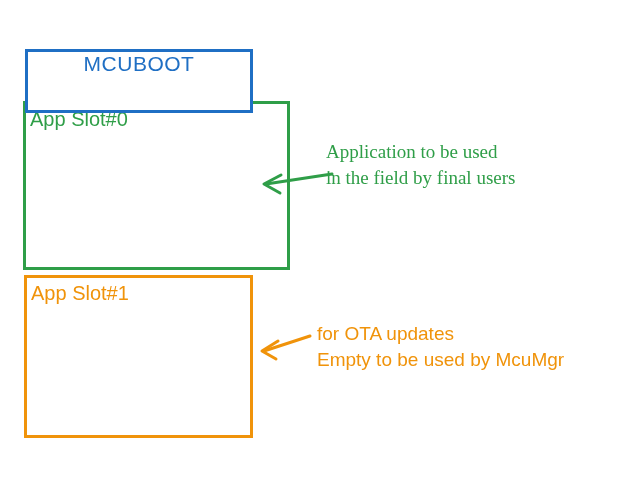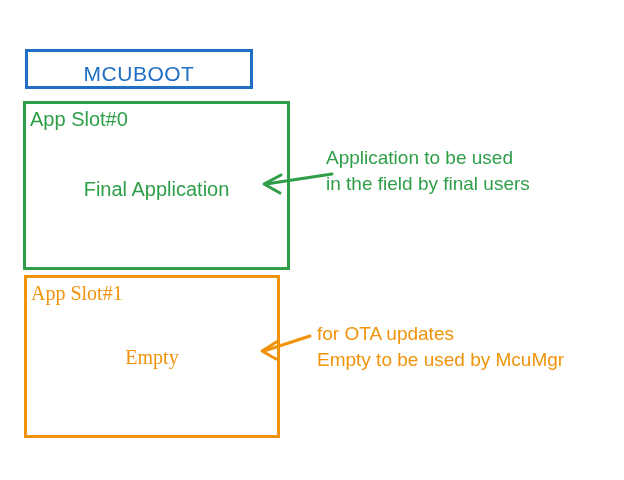--- a/index.html
+++ b/index.html
@@ -17,48 +17,47 @@
   }
   .box {
     position: absolute;
     box-sizing: border-box;
     background: #ffffff;
   }
   .mcuboot-box {
     left: 25px;
     top: 49px;
     width: 228px;
-    height: 40px;
+    height: 64px;
     border: 3px solid var(--blue);
     z-index: 2;
     display: flex;
-    align-items: flex-end;
+    align-items: flex-start;
     justify-content: center;
   }
   .mcuboot-label {
     color: var(--blue);
     font-size: 21px;
     letter-spacing: 0.5px;
   }
   .slot0-box {
     left: 23px;
     top: 101px;
     width: 267px;
     height: 169px;
     border: 3px solid var(--green);
     z-index: 1;
   }
   .slot1-box {
     left: 24px;
     top: 275px;
-    width: 256px;
+    width: 229px;
     height: 163px;
     border: 3px solid var(--orange);
     z-index: 1;
-    font-family: Liberation Serif, serif;
   }
   .slot-title {
     position: absolute;
     top: 4px;
     left: 4px;
     font-size: 20px;
     white-space: nowrap;
   }
   .slot-content {
     position: absolute;
@@ -76,22 +75,23 @@
   .slot1-box .slot-content { top: 68px; }
 
   .note {
     position: absolute;
     font-size: 19px;
     line-height: 26px;
     white-space: nowrap;
   }
   .note-slot0 {
     left: 326px;
-    top: 145px;
+    top: 139px;
     color: var(--green);
+    font-family: Liberation Serif, serif;
   }
   .note-slot1 {
     left: 317px;
     top: 321px;
     color: var(--orange);
   }
   .arrows {
     position: absolute;
     left: 0;
     top: 0;
@@ -113,26 +113,24 @@
 <body>
 
 <div class="canvas">
 
   <div class="box mcuboot-box">
     <span class="mcuboot-label">MCUBOOT</span>
   </div>
 
   <div class="box slot0-box">
     <span class="slot-title">App Slot#0</span>
-    <span class="slot-content">Final Application</span>
   </div>
 
   <div class="box slot1-box">
     <span class="slot-title">App Slot#1</span>
-    <span class="slot-content">Empty</span>
   </div>
 
   <svg class="arrows" viewBox="0 0 624 480">
     <g>
       <path class="arrow arrow-green" d="M 332 174 L 266 184"></path>
       <path class="arrow arrow-green" d="M 281 175 L 264 184 L 280 193"></path>
     </g>
     <g>
       <path class="arrow arrow-orange" d="M 310 336 L 264 351"></path>
       <path class="arrow arrow-orange" d="M 278 341 L 262 351 L 276 359"></path>

